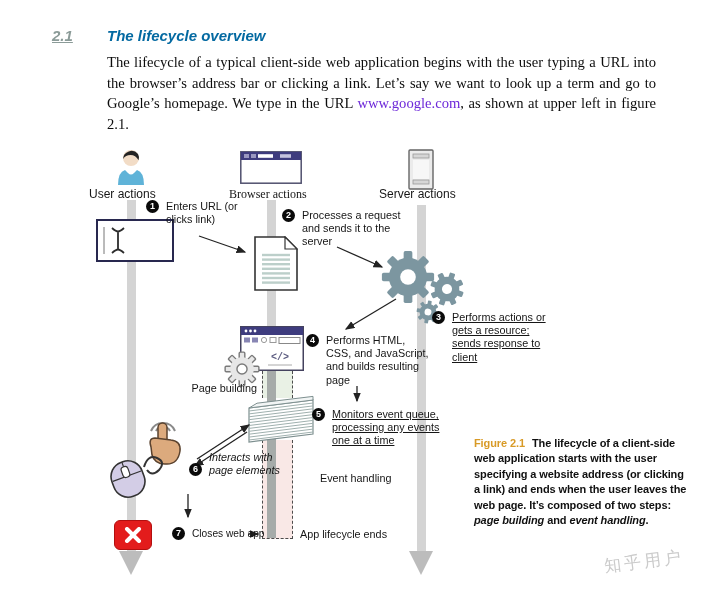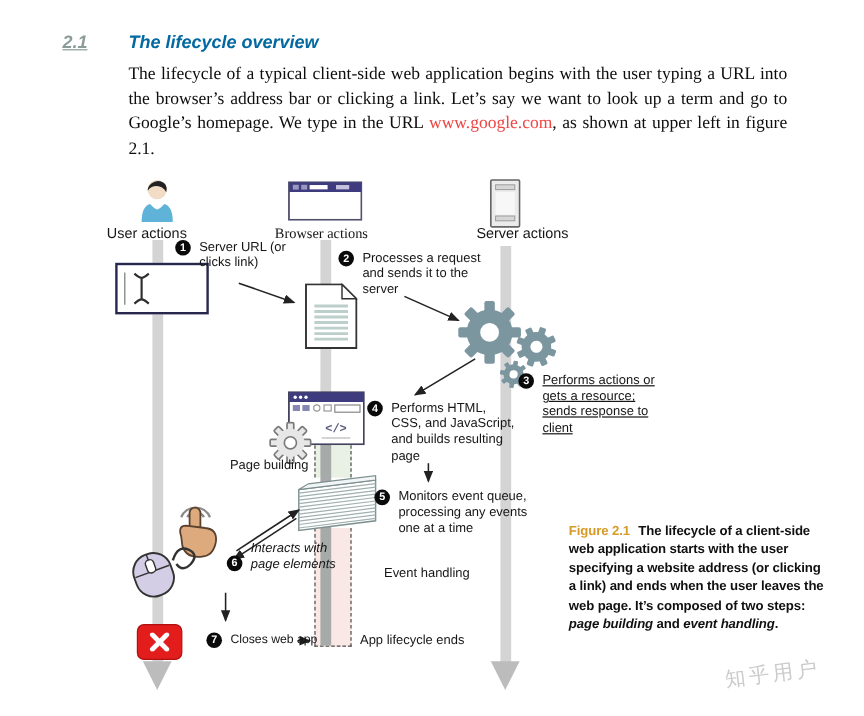--- a/index.html
+++ b/index.html
@@ -10,21 +10,21 @@
   .abs{position:absolute;}
 
   
   .sec-num{left:52px;top:27px;font:italic 700 15px "Liberation Sans",sans-serif;color:#8b9b98;text-decoration:underline;}
   .sec-title{left:107px;top:27px;font:italic 700 15px "Liberation Sans",sans-serif;color:#0369a1;}
   .body-text{
     left:107px;top:52px;width:549px;
     font:400 14.6px/20.6px "Liberation Serif",serif;color:#0d0d0d;
     text-align:justify;
   }
-  .body-link{color:#ef4444;text-decoration:none;cursor:pointer;}
+  .body-link{color:#6d28d9;text-decoration:none;cursor:pointer;}
 
   
   .bar{background:#d4d4d4;z-index:1;}
   .bar-dark{background:#a6aba9;z-index:3;}
   .bar-arrow{width:0;height:0;border-left:12px solid transparent;border-right:12px solid transparent;
              border-top:24px solid #bcbcbc;z-index:1;}
   .col-band{z-index:2;}
   .band-green{left:262px;top:371px;width:29px;height:27px;background:#e9f1e5;
               border-left:1.5px dashed #4c4c4c;border-right:1.5px dashed #4c4c4c;}
   .band-pink{left:262px;top:440px;width:29px;height:98px;background:#f9e8e6;
@@ -96,24 +96,24 @@
   <rect x="40" y="3.2" width="11" height="3.6" fill="#c5c3dd"></rect>
 </svg>
 <div class="abs lbl col-lbl" style="left:229px;top:187px;font-family:Liberation Serif, serif;">Browser actions</div>
 
 <svg class="abs icon" style="left:408px;top:149px;" width="26" height="41" viewBox="0 0 26 41">
   <rect x="1" y="1" width="24" height="39" rx="1" fill="#ebebeb" stroke="#666" stroke-width="1.4"></rect>
   <rect x="5" y="5" width="16" height="4" fill="#d6d6d6" stroke="#999" stroke-width="0.8"></rect>
   <rect x="5" y="11" width="16" height="19" fill="#f7f7f7"></rect>
   <rect x="5" y="31" width="16" height="4" fill="#d6d6d6" stroke="#999" stroke-width="0.8"></rect>
 </svg>
-<div class="abs lbl col-lbl" style="left:397px;top:187px;">Server actions</div>
+<div class="abs lbl col-lbl" style="left:379px;top:187px;">Server actions</div>
 
 <div class="abs stepnum" style="left:146px;top:200px;">1</div>
-<div class="abs lbl" style="left:166px;top:200px;width:84px;">Server URL (or clicks link)</div>
+<div class="abs lbl" style="left:166px;top:200px;width:84px;">Enters URL (or clicks link)</div>
 
 <div class="abs url-box">
   <svg width="74" height="39" viewBox="0 0 74 39">
     <line x1="6" y1="6" x2="6" y2="33" stroke="#777" stroke-width="1"></line>
     <path d="M14,7 q4,3.5 6,3.5 q2,0 6,-3.5 M14,32 q4,-3.5 6,-3.5 q2,0 6,3.5 M20,10.5 v18" fill="none" stroke="#2d2d2d" stroke-width="1.8"></path>
   </svg>
 </div>
 
 <div class="abs stepnum" style="left:282px;top:209px;">2</div>
 <div class="abs lbl" style="left:302px;top:209px;width:100px;">Processes a request and sends it to the server</div>
@@ -192,21 +192,21 @@
       <line x1="2" y1="30.5" x2="66" y2="22.5"></line>
     <line x1="2" y1="33.4" x2="66" y2="25.4"></line>
       <line x1="2" y1="36.3" x2="66" y2="28.3"></line>
     <line x1="2" y1="39.2" x2="66" y2="31.2"></line>
       <line x1="2" y1="42.1" x2="66" y2="34.1"></line>
     <line x1="2" y1="45" x2="66" y2="37"></line>
   </g>
   <polygon points="2,13 10,8.2 66,1.4 66,5" fill="#f2f5f5" stroke="#7d8f8f" stroke-width="1"></polygon>
 </svg>
 <div class="abs stepnum" style="left:312px;top:408px;">5</div>
-<div class="abs lbl" style="left:332px;top:408px;width:120px;">Monitors event queue, processing any events one at a time</div>
+<div class="abs lbl" style="left:332px;top:408px;width:120px;text-decoration:underline;">Monitors event queue, processing any events one at a time</div>
 
 <svg class="abs icon" style="left:141px;top:414px;" width="46" height="52" viewBox="0 0 46 52">
   <path d="M10,17 a13,13 0 0 1 24,0" fill="none" stroke="#8a8a8a" stroke-width="2"></path>
   <path d="M15,17 a8,8 0 0 1 14,0" fill="none" stroke="#8a8a8a" stroke-width="2"></path>
   <g fill="#dcaa7d" stroke="#5a422e" stroke-width="1.5">
     <rect x="17" y="9" width="9" height="26" rx="4.5"></rect>
     <path d="M10,33 q-3,-9 4,-9 l16,2 q10,1 9,11 q-2,13 -13,13 q-12,1 -15,-9 z"></path>
   </g>
 </svg>
 <svg class="abs icon" style="left:106px;top:449px;" width="58" height="50" viewBox="0 0 58 50">

